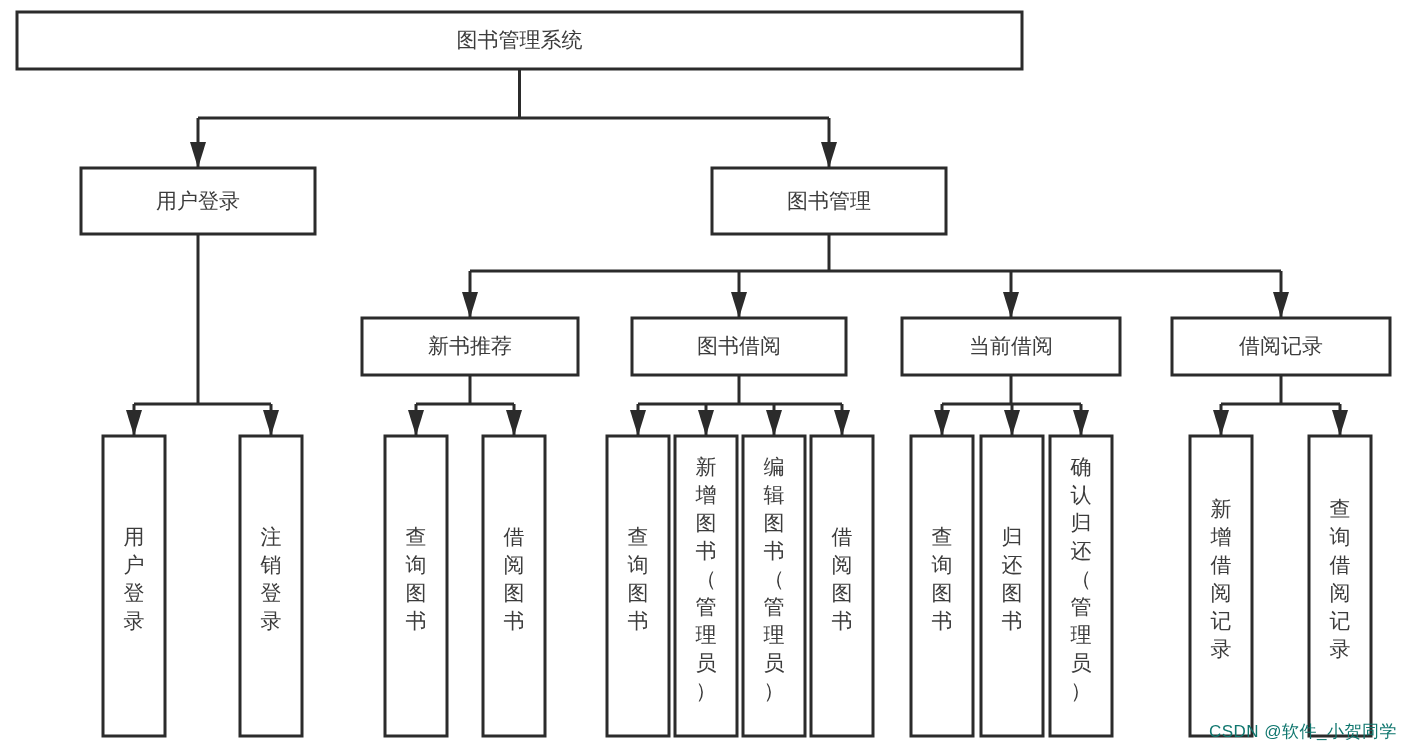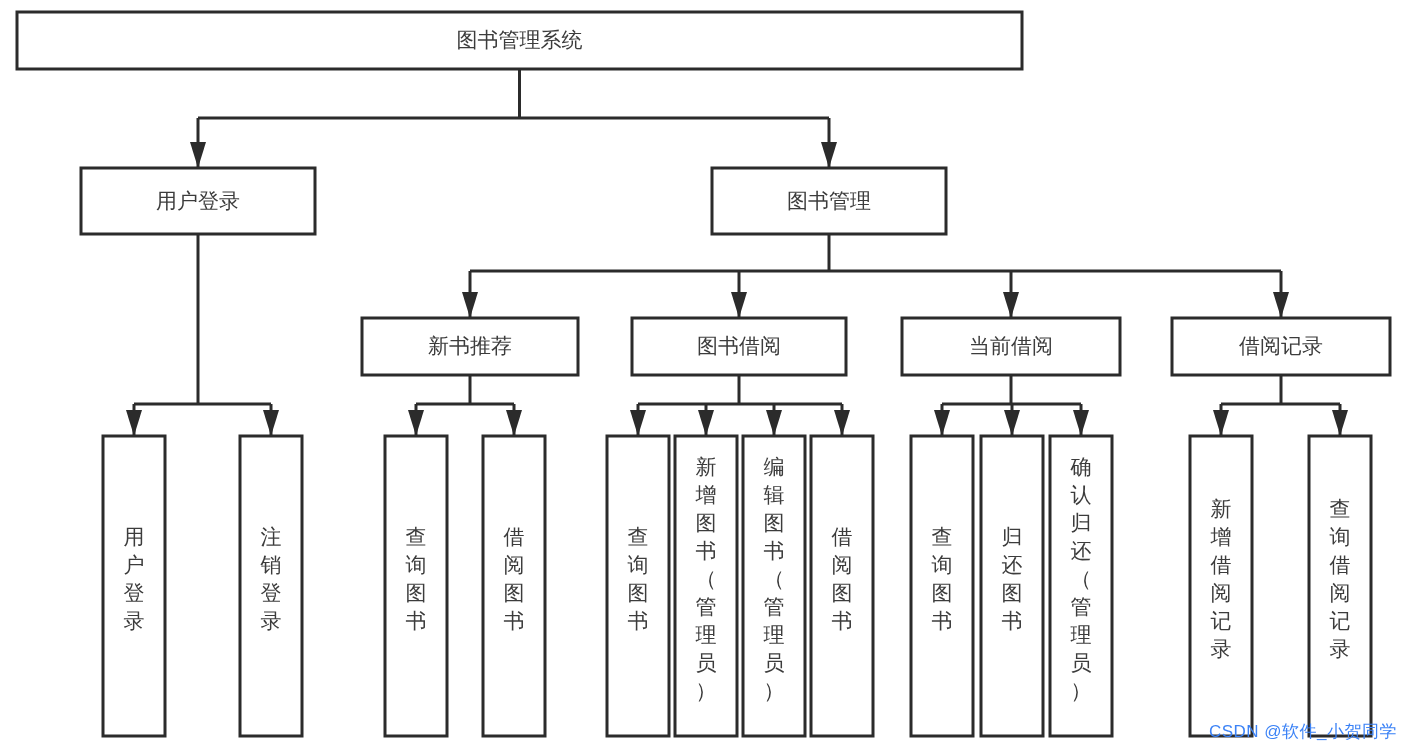--- a/index.html
+++ b/index.html
@@ -53,21 +53,21 @@
     font-family: "Liberation Sans", "DejaVu Sans", sans-serif;
     font-size: 21px;
     text-anchor: middle;
   }
   .watermark {
     position: absolute;
     right: 8px;
     bottom: 4px;
     font-family: "Liberation Sans", "DejaVu Sans", sans-serif;
     font-size: 17px;
-    color: #3b82f6;
+    color: #0f766e;
     letter-spacing: 0.5px;
     white-space: nowrap;
     user-select: none;
     margin-top: 22px;
   }
 </style>
 </head>
 <body>
 
 <div id="diagram-root">

